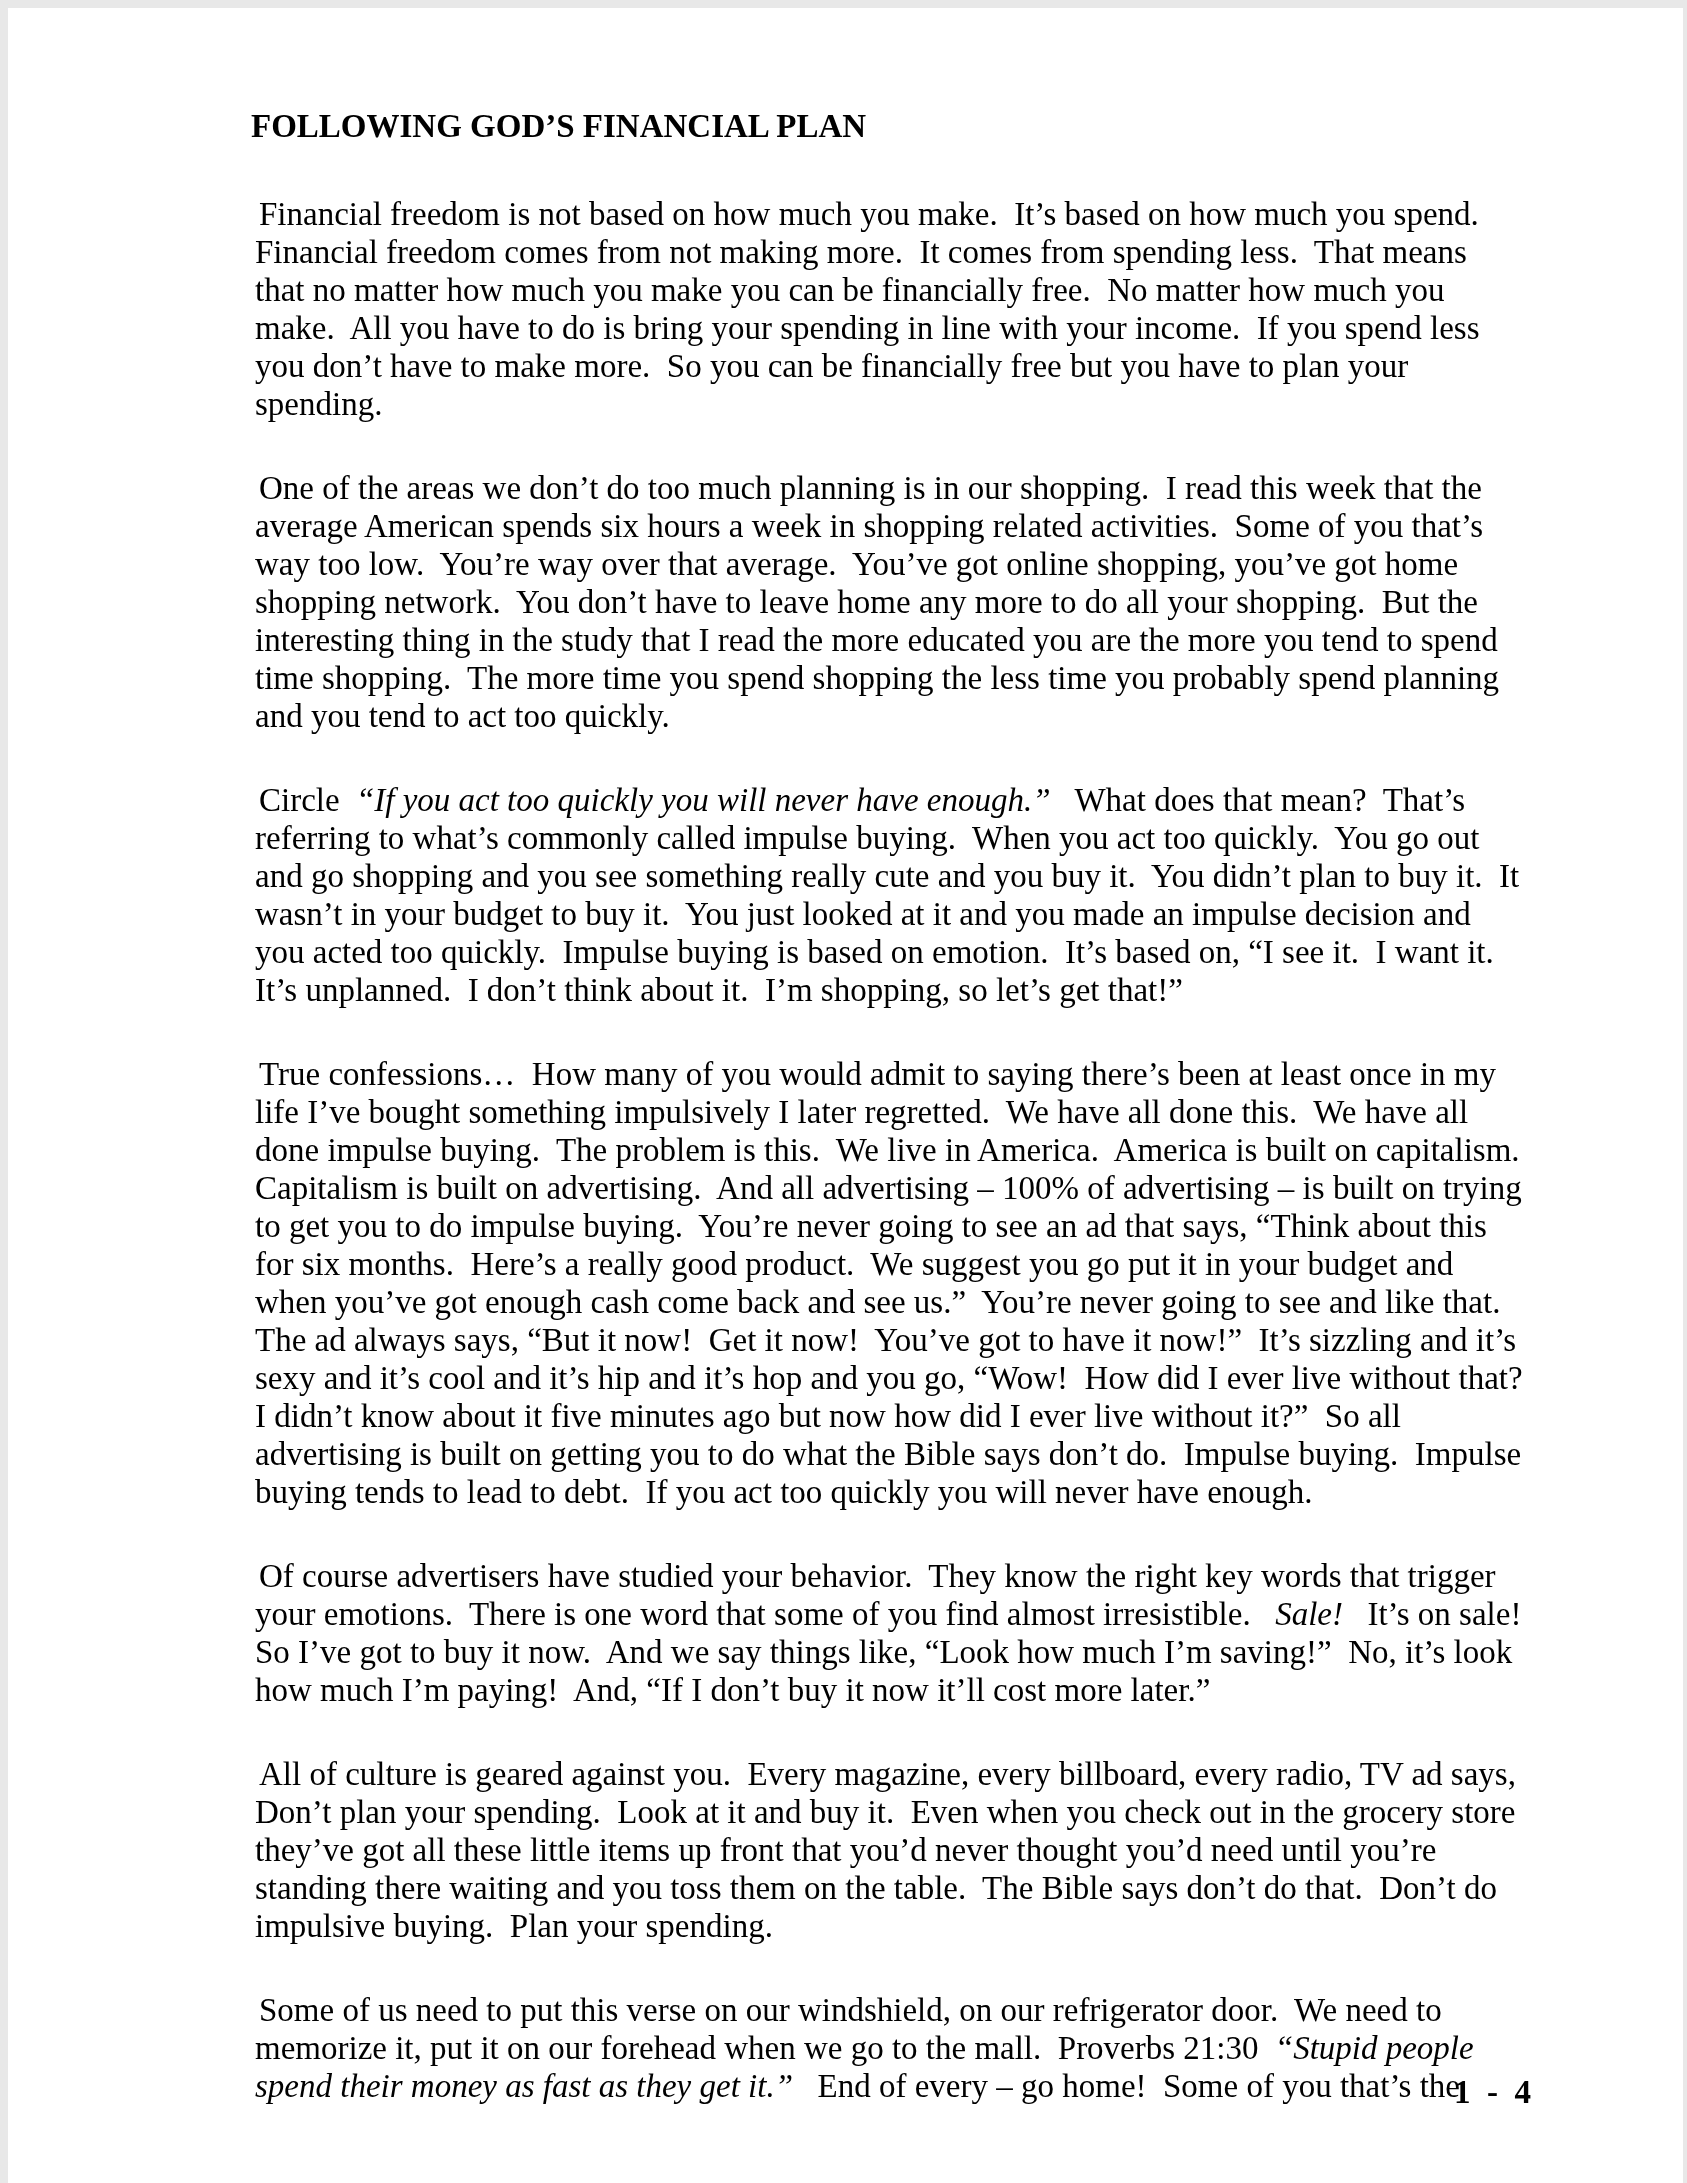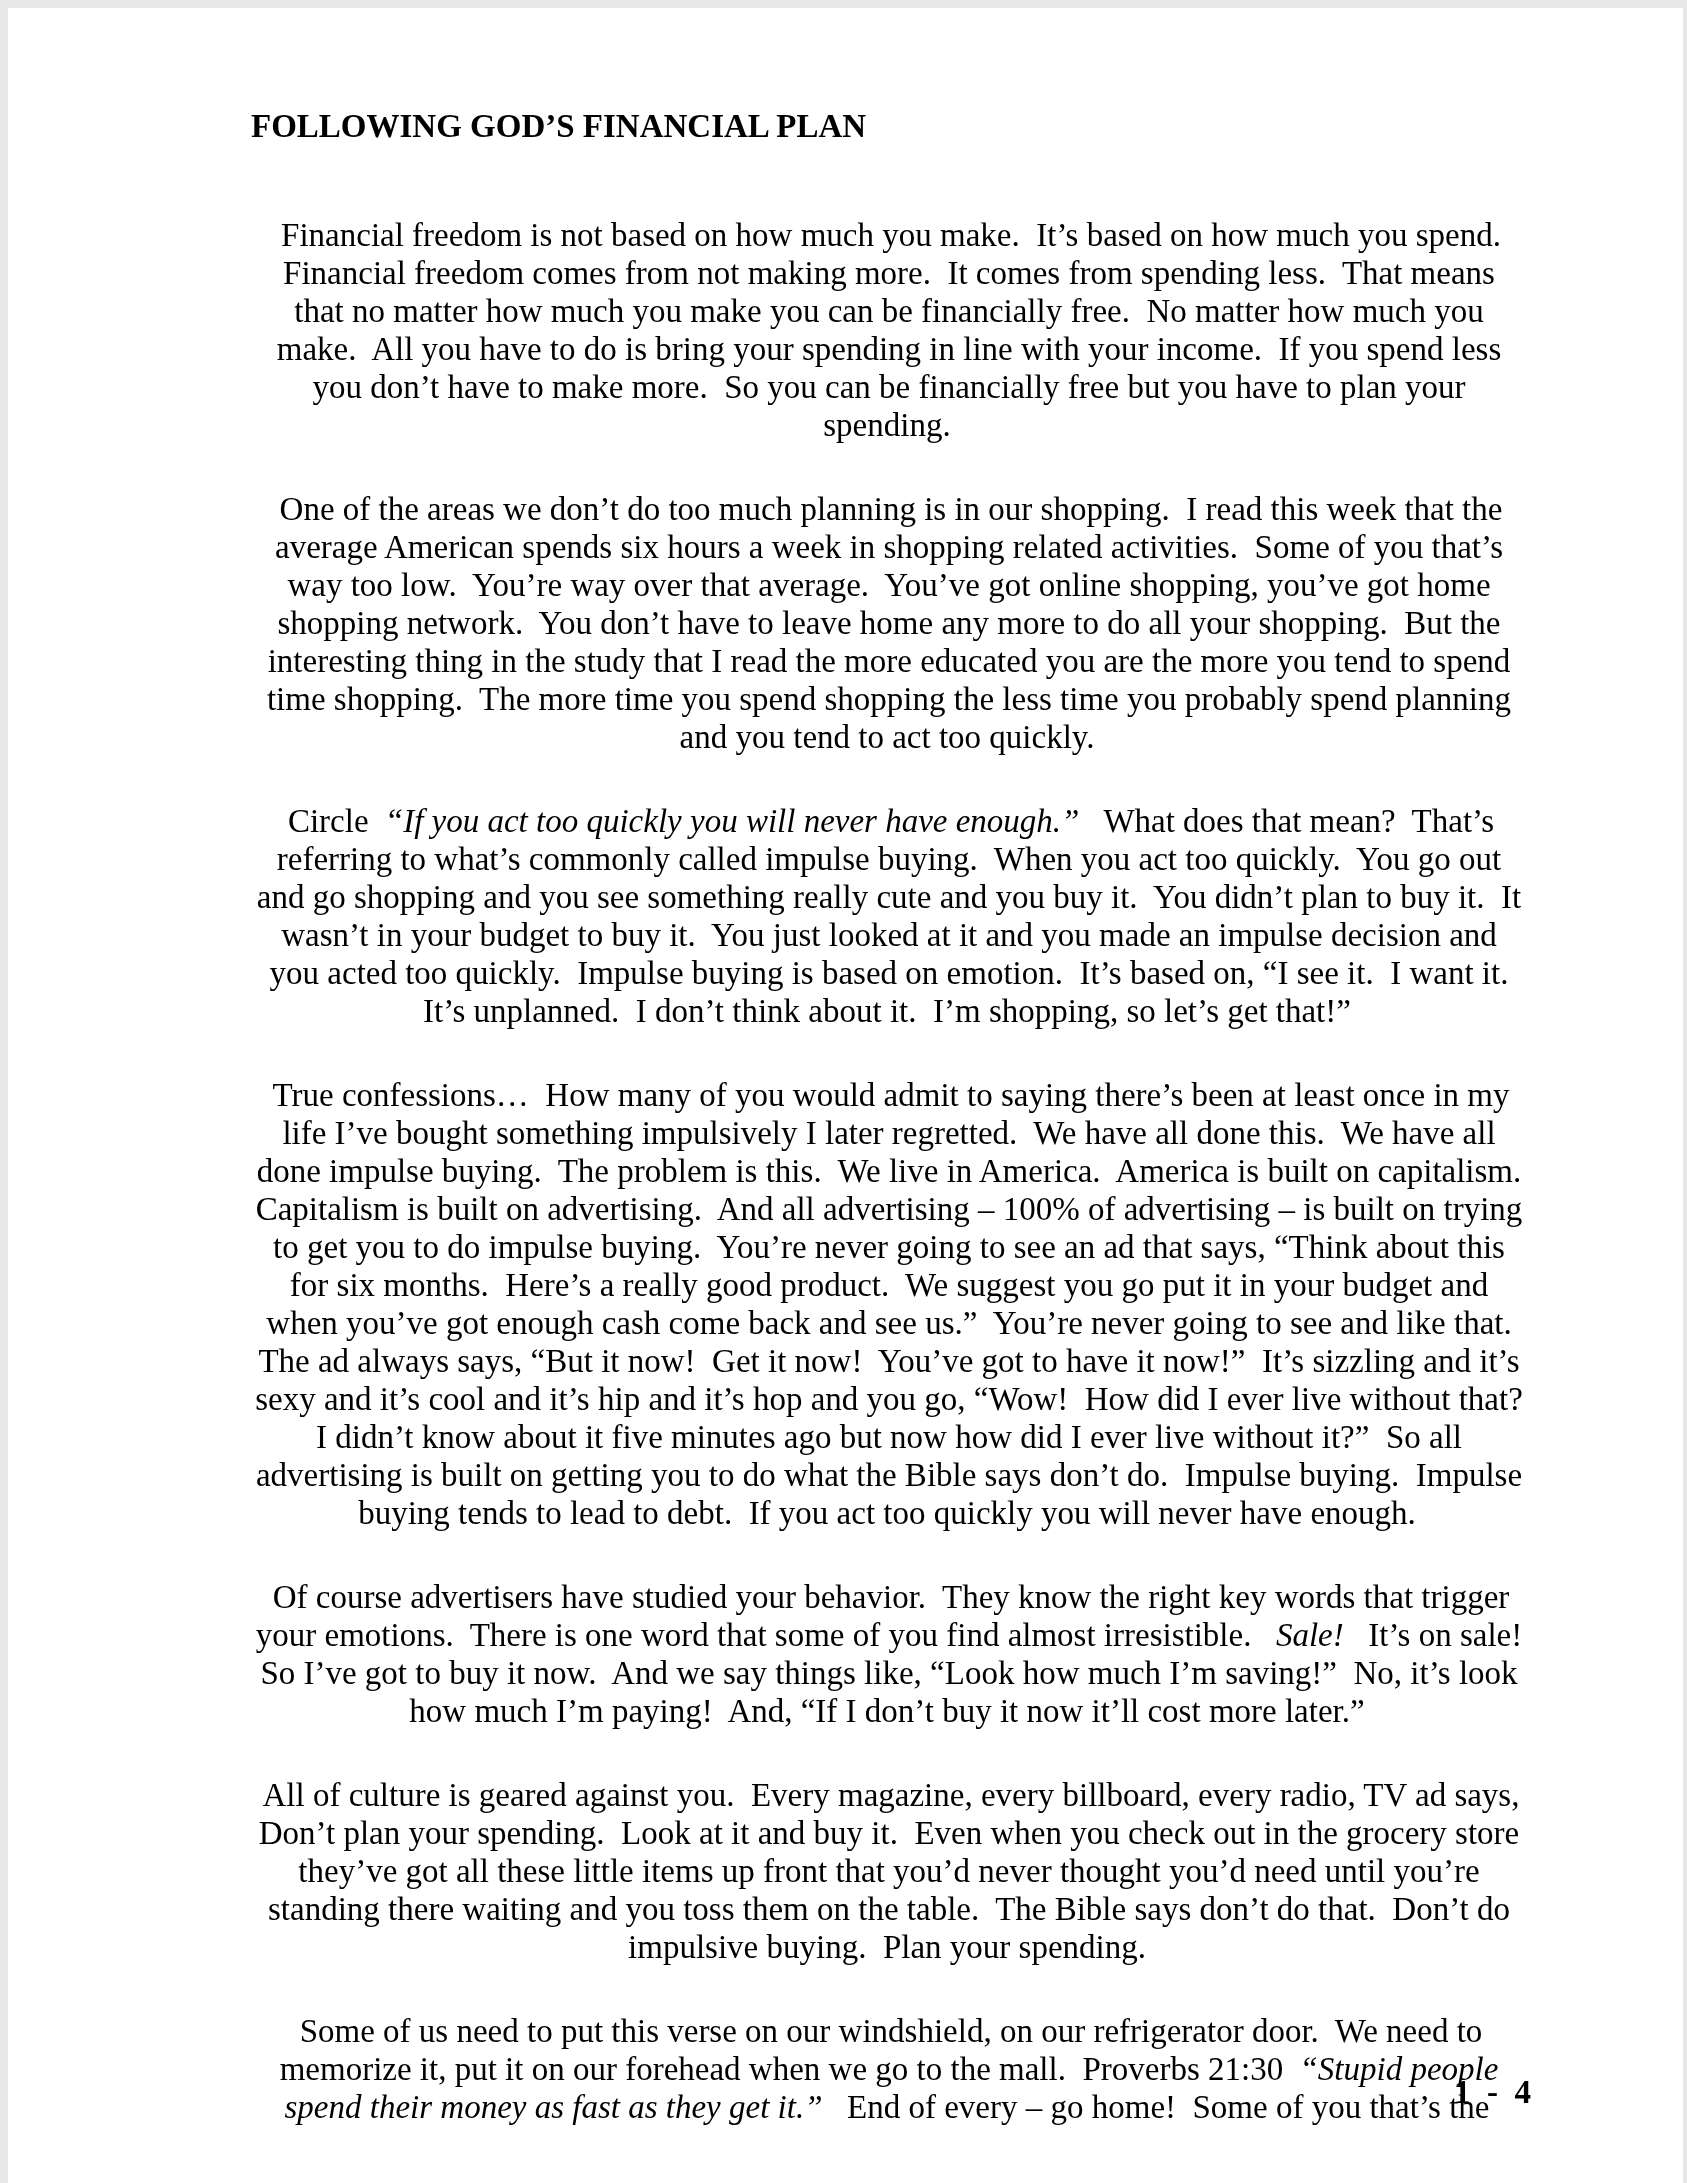--- a/index.html
+++ b/index.html
@@ -25,23 +25,22 @@
   .title,
   .subtitle {
     font-weight: bold;
     white-space: pre-wrap;
   }
   .doc-body {
     margin-top: 38px;
   }
   .para {
     white-space: pre-wrap;
-    text-align: center;
+    text-align: left;
     margin-bottom: 38px;
-    margin-top: 21px;
   }
   .para:last-child { margin-bottom: 0; }
   .italic { font-style: italic; }
   .footer {
     position: absolute;
     left: 235px;
     top: 2061px;
     width: 1292px;
     text-align: right;
     font-weight: bold;

